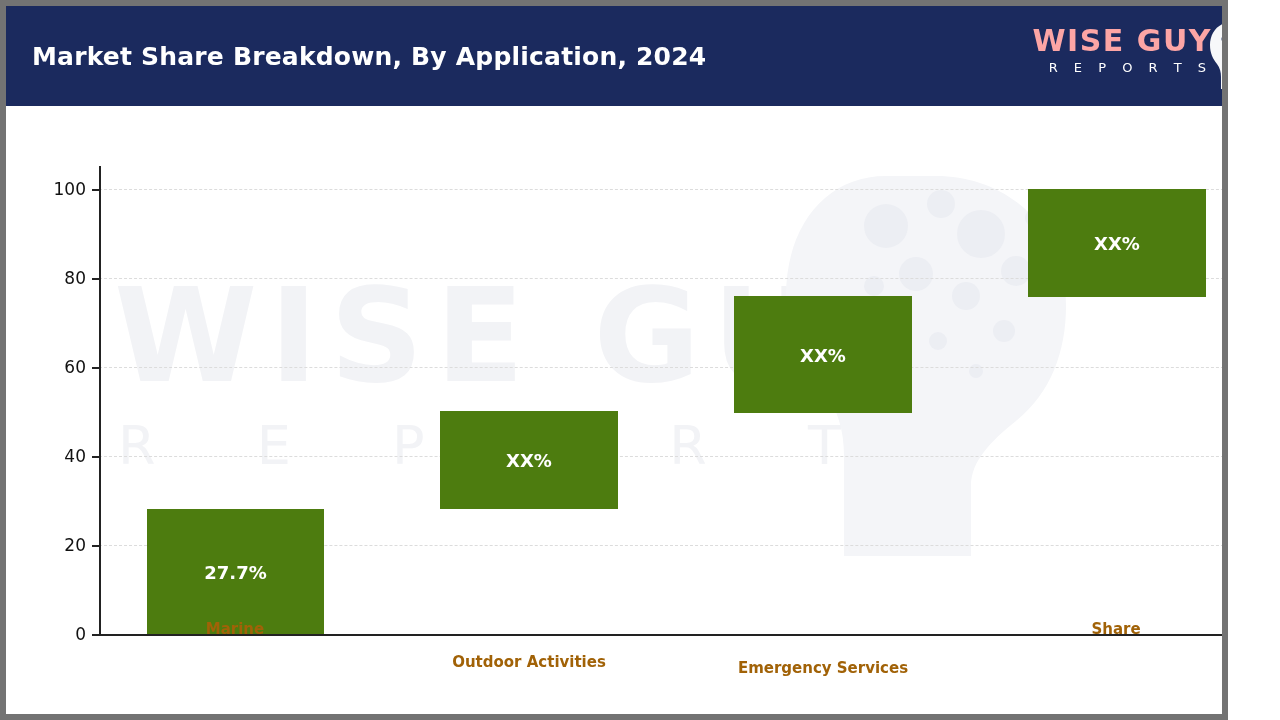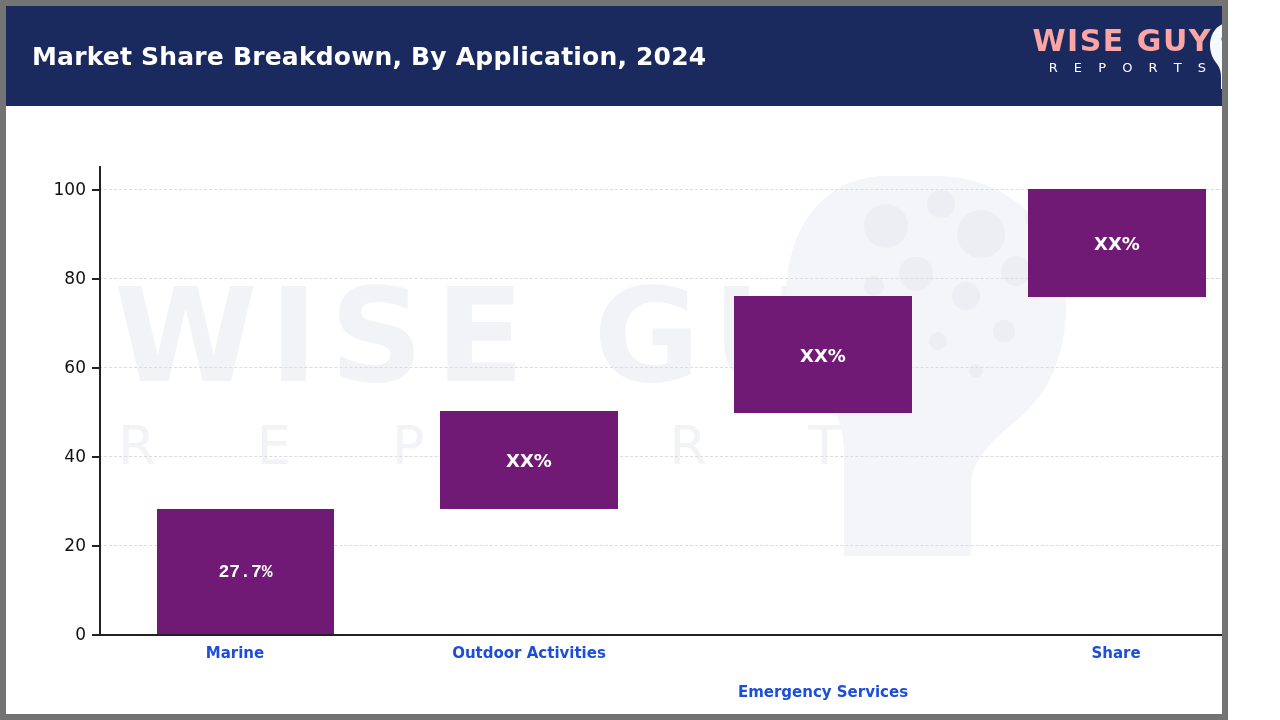--- a/index.html
+++ b/index.html
@@ -159,39 +159,39 @@
   }
   .tick-mark {
     position: absolute;
     left: 86px;
     width: 7px;
     height: 0;
     border-top: 2px solid #222222;
   }
   .bar {
     position: absolute;
-    background: #701a75;
+    background: #4d7c0f;
   }
   .bar-label {
     position: absolute;
     width: 100%;
     text-align: center;
     color: #ffffff;
     font-size: 18px;
     font-weight: bold;
     transform: translateY(-50%);
     top: 50%;
   }
   .cat-label {
     position: absolute;
-    top: 538px;
+    top: 514px;
     text-align: right;
     font-size: 15px;
     font-weight: bold;
-    color: #1d4ed8;
+    color: #a16207;
     transform: translateX(-50%);
     white-space: nowrap;
   }
 </style>
 </head>
 <body>
 
 <div class="page">
 
   <div class="header">
@@ -244,21 +244,21 @@
         <circle cx="210" cy="215" r="7"></circle>
       </g>
     </svg>
 
     <div style="position:absolute;left:93px;top:83px;width:1155px;height:0;border-top:1px dashed #dcdcdc;"></div>
     <div style="position:absolute;left:93px;top:172px;width:1155px;height:0;border-top:1px dashed #dcdcdc;"></div>
     <div style="position:absolute;left:93px;top:261px;width:1155px;height:0;border-top:1px dashed #dcdcdc;"></div>
     <div style="position:absolute;left:93px;top:350px;width:1155px;height:0;border-top:1px dashed #dcdcdc;"></div>
     <div style="position:absolute;left:93px;top:439px;width:1155px;height:0;border-top:1px dashed #dcdcdc;"></div>
 
-    <div class="bar" style="left:151px; top:403px; width:177px; height:125px;font-family:Liberation Mono, monospace;">
+    <div class="bar" style="left:141px; top:403px; width:177px; height:125px;">
       <div class="bar-label">27.7%</div>
     </div>
     <div class="bar" style="left:434px; top:305px; width:178px; height:98px;">
       <div class="bar-label">XX%</div>
     </div>
     <div class="bar" style="left:728px; top:190px; width:178px; height:117px;">
       <div class="bar-label">XX%</div>
     </div>
     <div class="bar" style="left:1022px; top:83px; width:178px; height:108px;">
       <div class="bar-label">XX%</div>
@@ -276,18 +276,18 @@
       <div class="tick-label" style="top:528px;">0</div>
     </div>
     <div class="tick-mark" style="top:83px;"></div>
     <div class="tick-mark" style="top:172px;"></div>
     <div class="tick-mark" style="top:261px;"></div>
     <div class="tick-mark" style="top:350px;"></div>
     <div class="tick-mark" style="top:439px;"></div>
     <div class="tick-mark" style="top:528px;"></div>
 
     <div class="cat-label" style="left:229px;">Marine</div>
-    <div class="cat-label" style="left:523px;">Outdoor Activities</div>
+    <div class="cat-label" style="left:523px;margin-top:33px;">Outdoor Activities</div>
     <div class="cat-label" style="left:817px;margin-top:39px;">Emergency Services</div>
     <div class="cat-label" style="left:1110px;">Share</div>
 
   </div>
 </div>
 
 </body></html>

